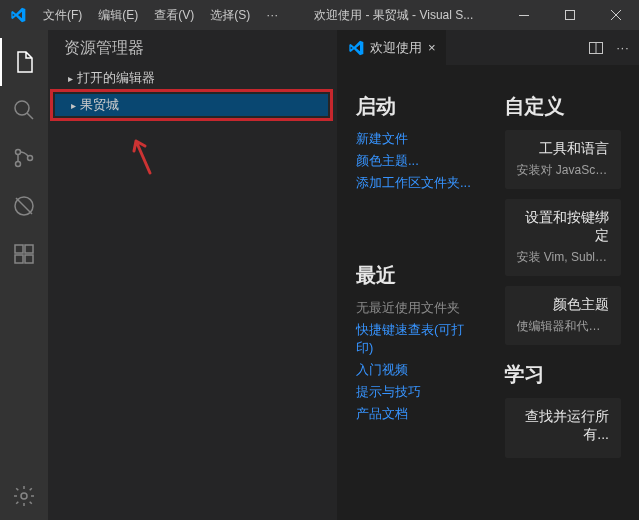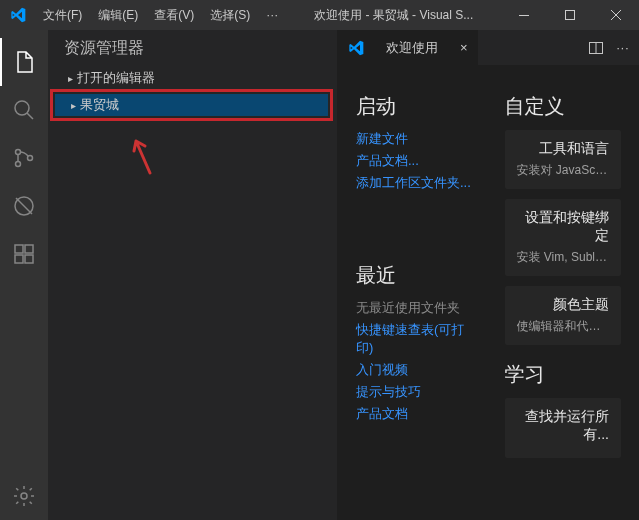--- a/index.html
+++ b/index.html
@@ -24,27 +24,27 @@
 .sidebar .tree { }
 .tree-item { display: flex; align-items: center; height: 22px; padding-left: 20px; font-size: 13px; cursor: pointer; color: #cccccc; }
 .tree-item.selected { background: #094771; border: 2px solid #c6272d; box-sizing: border-box; }
 .highlight-box { border: 3px solid #c6272d; padding: 2px; margin: 0 4px 0 2px; }
 .chev { margin-right: 4px; font-size: 10px; color: #c5c5c5; }
 
 .arrow-annot { position: absolute; left: 130px; top: 135px; color: #cc3333; font-size: 28px; pointer-events: none; }
 
 .editor { flex: 1; background: #1e1e1e; display: flex; flex-direction: column; }
 .tabbar { height: 35px; background: #252526; display: flex; align-items: center; }
-.tab { display: flex; align-items: center; height: 35px; padding: 0 10px; background: #1e1e1e; font-size: 13px; gap: 22px; }
+.tab { display: flex; align-items: center; height: 35px; padding: 0 10px; background: #1e1e1e; font-size: 13px; gap: 6px; }
 .tab .tab-close { color: #cccccc; cursor: pointer; }
 .tabbar .tab-actions { margin-left: auto; display: flex; gap: 12px; padding-right: 10px; color: #c5c5c5; }
 
 .welcome { flex: 1; padding: 12px 18px; display: flex; gap: 32px; overflow: hidden; }
 .col { flex: 1; min-width: 0; }
-.col h2 { font-size: 20px; font-weight: 400; color: #e7e7e7; margin: 16px 0 10px; }
+.col h2 { font-size: 20px; font-weight: 700; color: #e7e7e7; margin: 16px 0 10px; }
 .link { color: #3794ff; font-size: 13px; margin: 4px 0; cursor: pointer; display: block; }
 .desc { color: #8a8a8a; font-size: 13px; font-family: Liberation Serif, serif; }
 .card { background: #262626; padding: 10px 12px; margin: 10px 0; border-radius: 2px; }
 .card .card-title { color: #e7e7e7; font-size: 14px; margin-bottom: 4px; text-align: right; }
 .card .card-desc { color: #a0a0a0; font-size: 12px; white-space: nowrap; overflow: hidden; text-overflow: ellipsis; }
 
 svg { display: block; }
 </style>
 </head>
 <body>
@@ -159,21 +159,21 @@
             </svg>
           </span>
         <span>···</span>
       </div>
     </div>
 
     <div class="welcome">
       <div class="col">
         <h2>启动</h2>
         <a class="link">新建文件</a>
-        <a class="link">产品文档...</a>
+        <a class="link">颜色主题...</a>
         <a class="link">添加工作区文件夹...</a>
 
         <h2 style="margin-top:70px">最近</h2>
         <div class="desc">无最近使用文件夹</div>
 
         <a class="link">快捷键速查表(可打印)</a>
         <a class="link">入门视频</a>
         <a class="link">提示与技巧</a>
         <a class="link">产品文档</a>
 

